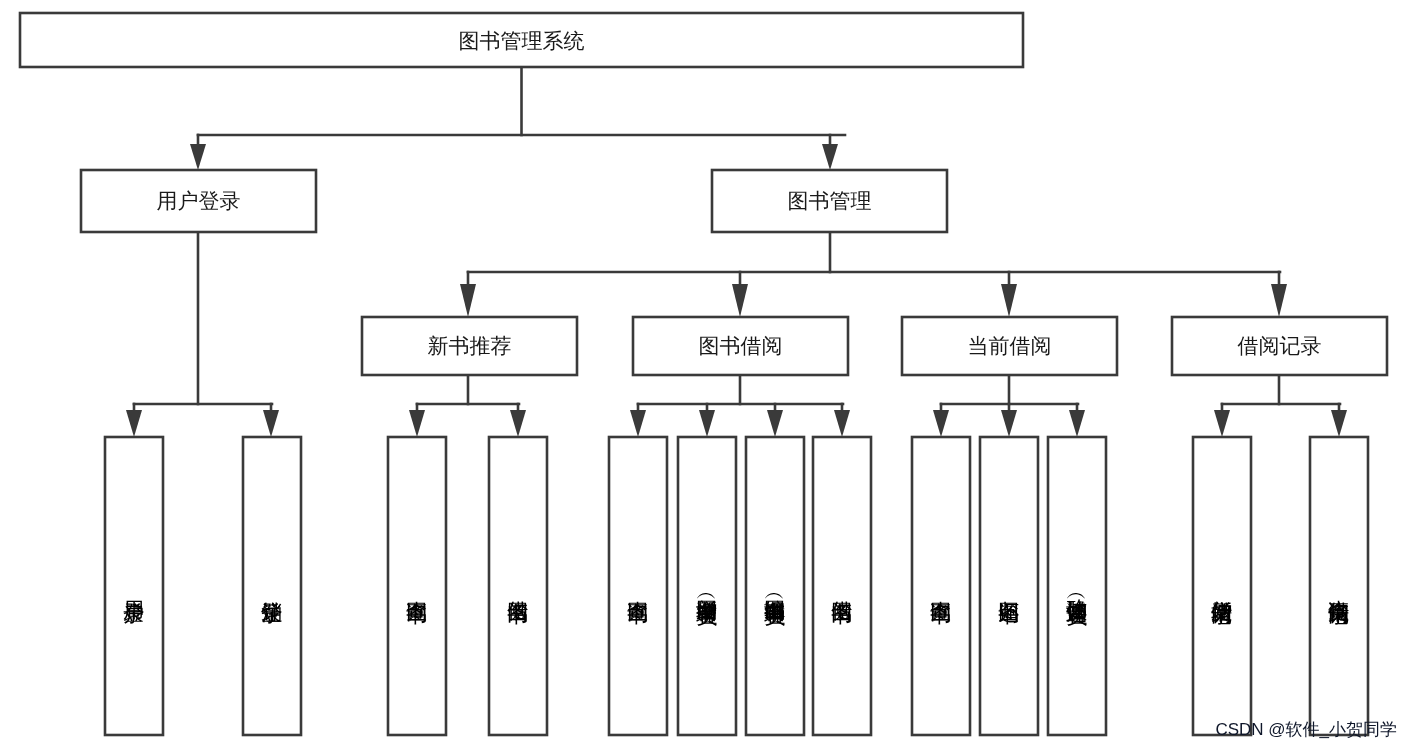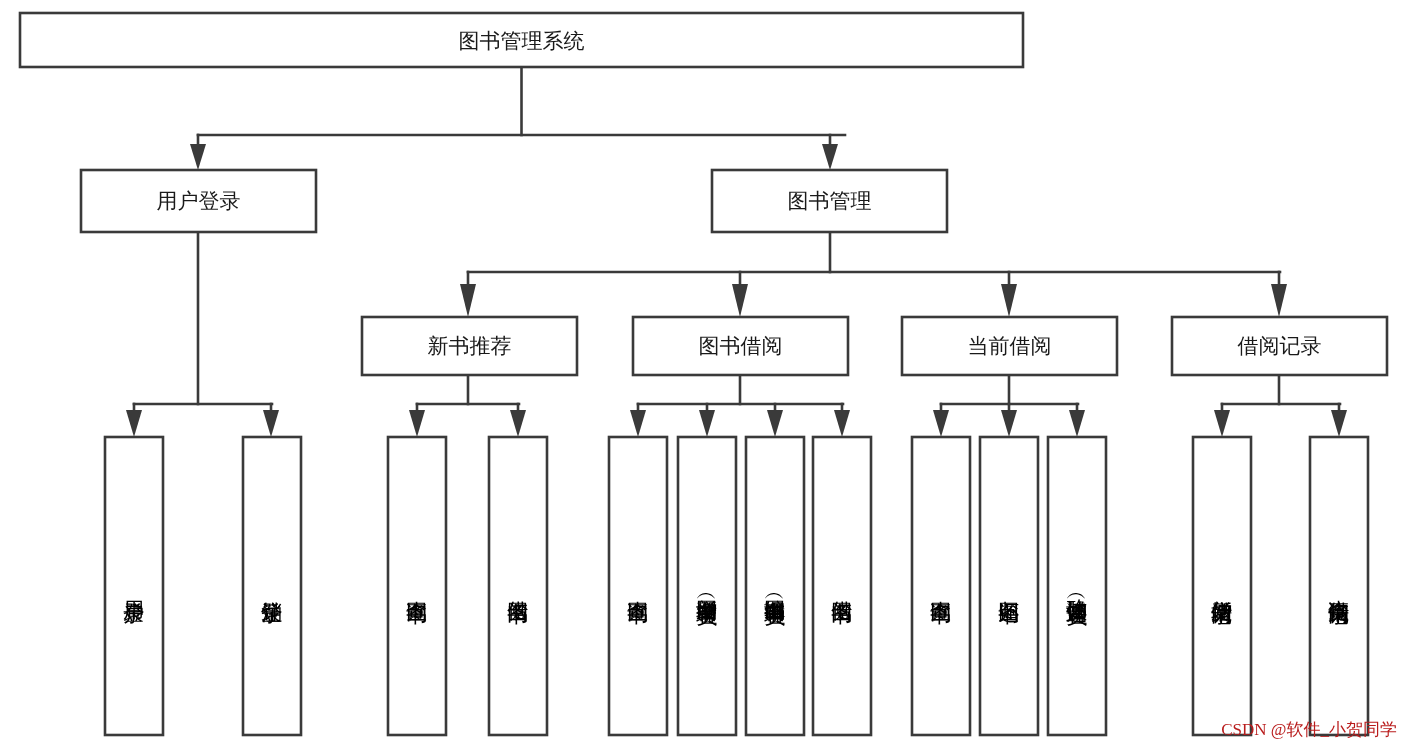--- a/index.html
+++ b/index.html
@@ -67,23 +67,23 @@
     position: absolute;
     display: flex;
     align-items: center;
     justify-content: center;
     pointer-events: none;
   }
   .watermark {
     position: absolute;
     right: 8px;
     bottom: 6px;
-    font-family: Liberation Serif, serif;
+    font-family: Liberation Sans, sans-serif;
     font-size: 17px;
-    color: #b91c1c;
+    color: #0f172a;
     white-space: nowrap;
   }
 </style>
 </head>
 <body>
 
 <div id="diagram-root">
 
   <svg id="flow-svg" viewBox="0 0 1405 747">
 

